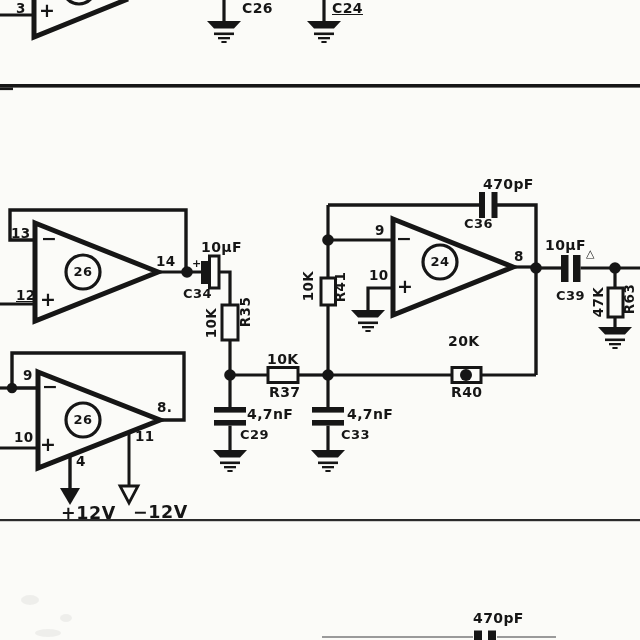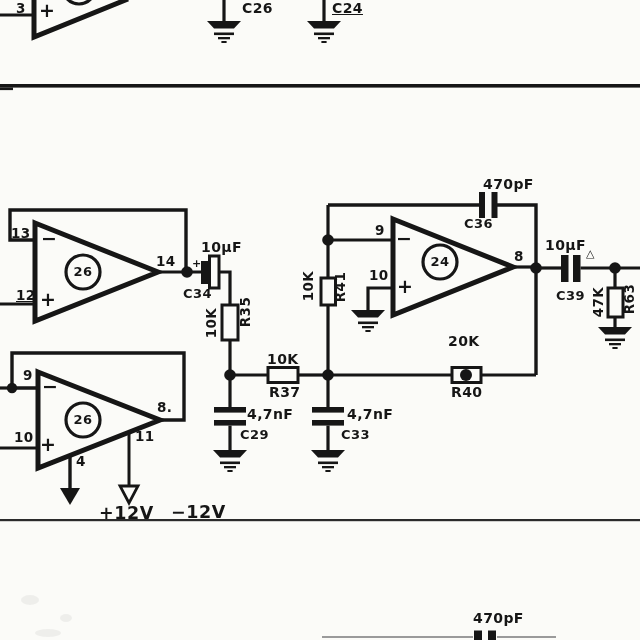--- a/index.html
+++ b/index.html
@@ -4,21 +4,21 @@
 <style>
   html,body{margin:0;padding:0;background:#e8e8e8;}
   .page{position:relative;width:640px;height:640px;background:#fbfbf8;overflow:hidden;
         font-family:"DejaVu Sans",sans-serif;color:#161616;}
   svg{position:absolute;left:0;top:0;}
   .lbl{position:absolute;font-weight:700;font-size:13.5px;line-height:1.15;
        letter-spacing:.4px;white-space:nowrap;color:#161616;}
   .f11{font-size:11px;}
   .f14{font-size:14px;}
   .f15{font-size:13px;}
-  .f17{font-size:17.5px;letter-spacing:.6px;margin-left:38px;}
+  .f17{font-size:17.5px;letter-spacing:.6px;}
   .f19{font-size:19px;font-weight:700;}
   .ctr{transform:translate(-50%,-50%);}
   .rotc{transform:translate(-50%,-50%) rotate(-90deg);}
 </style>
 </head>
 <body>
 
 <div class="page">
 
 <svg width="640" height="640" viewBox="0 0 640 640">

